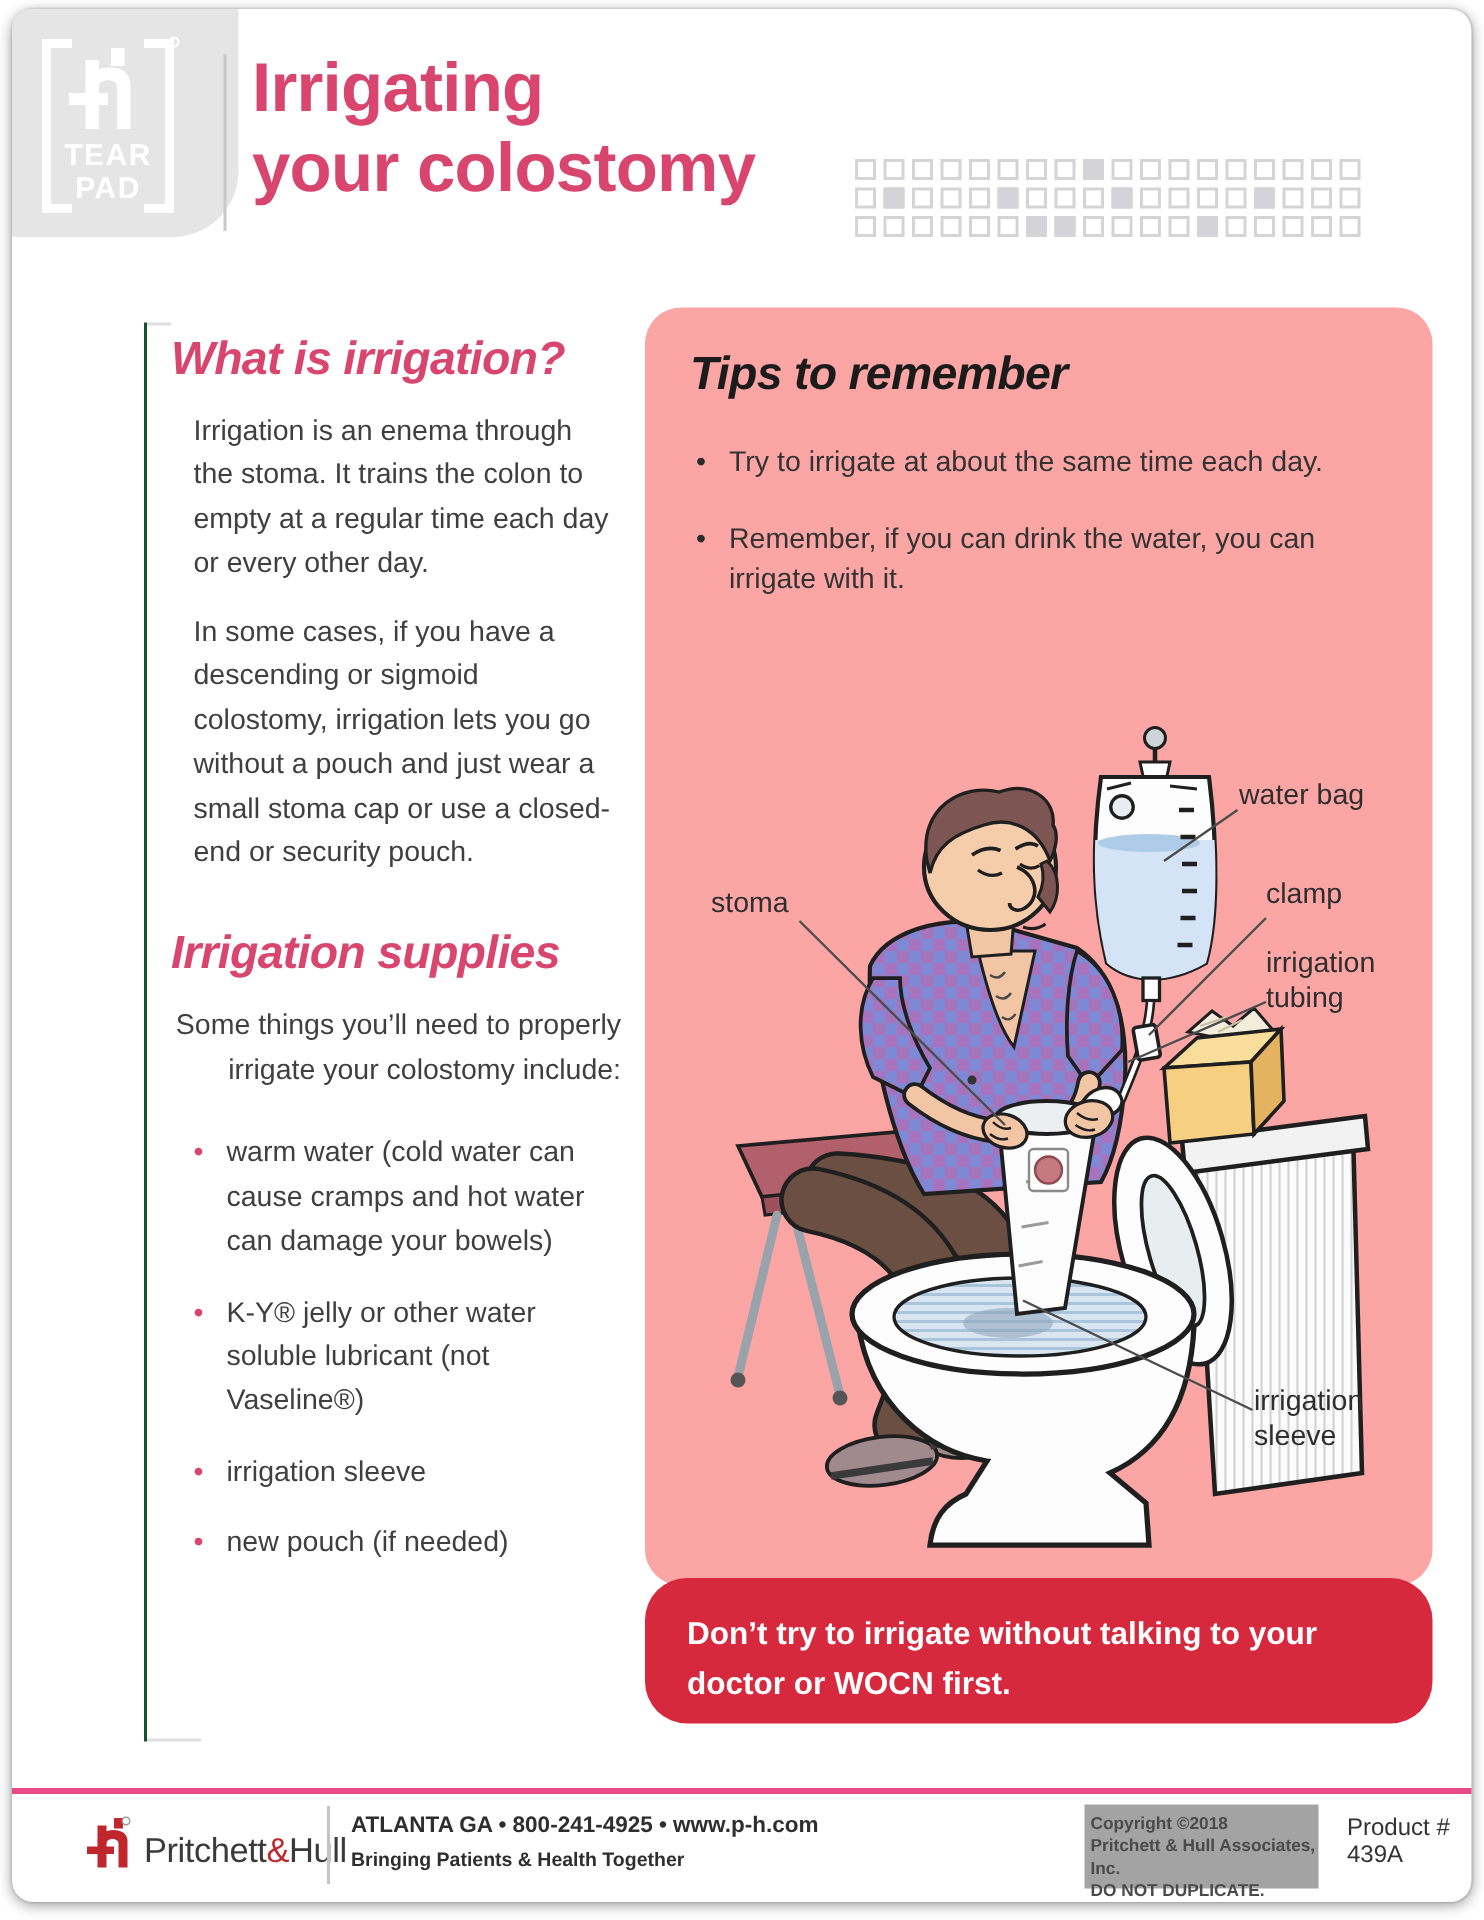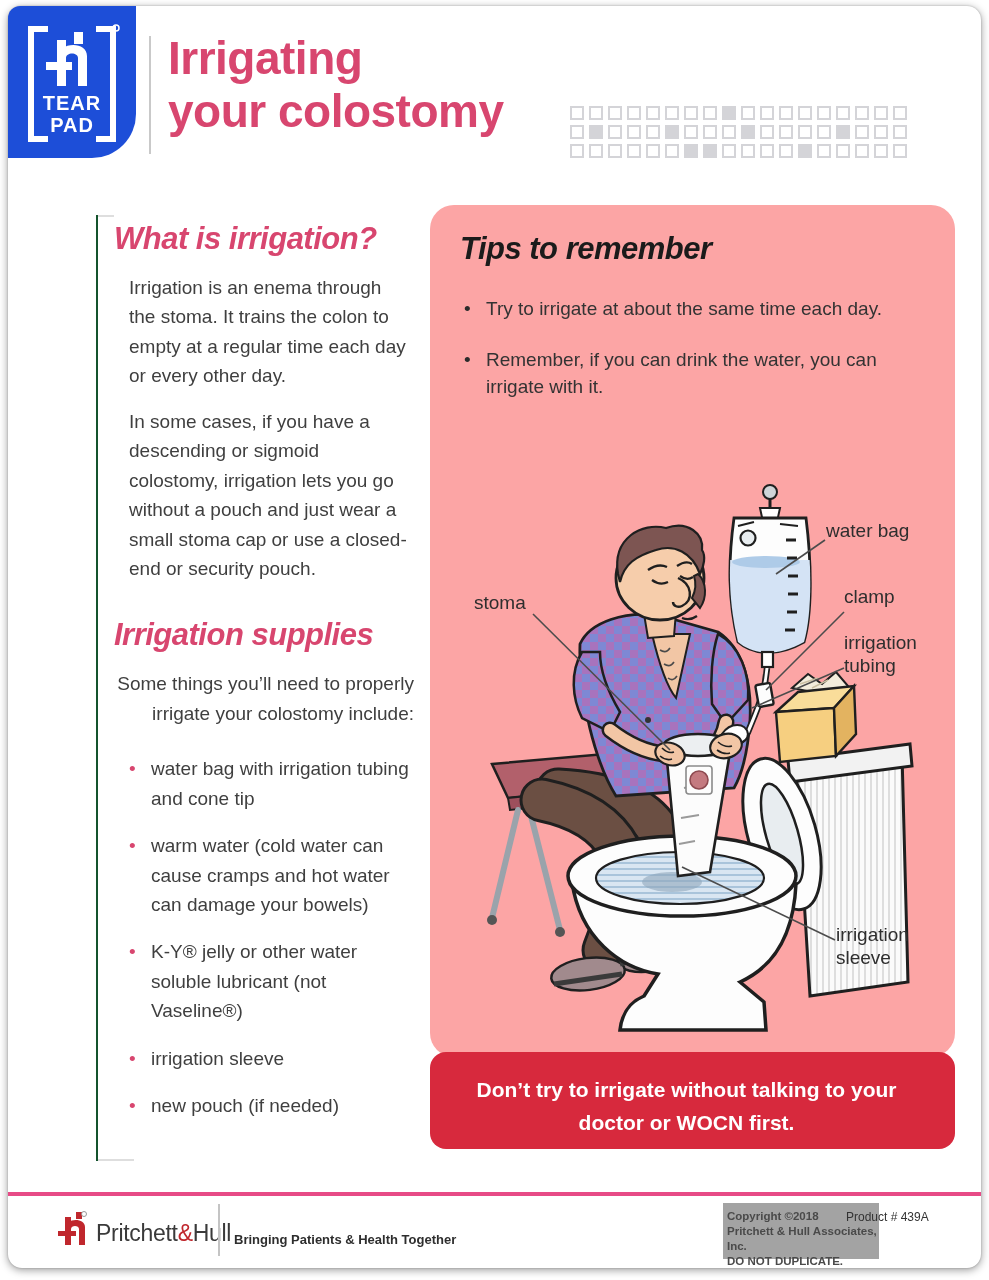--- a/index.html
+++ b/index.html
@@ -2,22 +2,22 @@
 <html><head>
 <meta charset="utf-8">
 <style>
   html,body{margin:0;padding:0;background:#fff;}
   body{width:989px;height:1280px;position:relative;overflow:hidden;
        font-family:"Liberation Sans", sans-serif;}
   .page{position:absolute;left:8px;top:6px;width:973px;height:1262px;
         background:#fff;border-radius:14px;
         box-shadow:0 2px 9px rgba(0,0,0,.40), 0 0 2px rgba(0,0,0,.25);}
   
-  .logo-block{position:absolute;left:0;top:0;width:128px;height:152px;
-              background:#1d4ed8;border-radius:12px 0 44px 0;}
+  .logo-block{position:absolute;left:0;top:0;width:151px;height:152px;
+              background:#e5e5e5;border-radius:12px 0 44px 0;}
   .logo-block svg{position:absolute;left:16px;top:18px;}
   .header-divider{position:absolute;left:141px;top:30px;width:2px;height:118px;background:#c9c9c9;}
   .title{position:absolute;left:160px;top:26px;color:#d8466f;font-weight:700;
          font-size:46px;line-height:1.16;letter-spacing:-0.5px;}
   .deco-grid{position:absolute;left:562px;top:100px;}
   .deco-row{display:flex;gap:5px;margin-bottom:5px;}
   .deco-sq{width:10px;height:10px;border:2.5px solid #d4d4d8;background:#fff;}
   .deco-sq.filled{background:#d4d4d8;border-color:#d4d4d8;}
   
   .left-col{position:absolute;left:88px;top:209px;width:330px;height:946px;
@@ -45,36 +45,36 @@
   .illustration{position:absolute;left:0;top:277px;width:525px;height:566px;}
   .illustration svg{position:absolute;left:0;top:0;}
   .ill-label{position:absolute;font-size:19px;color:#2e2e2e;line-height:1.2;}
   .lbl-stoma{left:44px;top:110px;}
   .lbl-waterbag{left:396px;top:38px;}
   .lbl-clamp{left:414px;top:104px;}
   .lbl-tubing{left:414px;top:150px;width:110px;}
   .lbl-sleeve{left:406px;top:442px;width:110px;}
   
   .warning{position:absolute;left:422px;top:1046px;width:525px;height:97px;
-           background:#d7293d;border-radius:16px;box-sizing:border-box;
-           padding:22px 40px 0 28px;text-align:center;}
+           background:#d7293d;border-radius:28px;box-sizing:border-box;
+           padding:22px 40px 0 28px;}
   .warning p{margin:0;color:#fff;font-weight:700;font-size:21px;line-height:1.55;}
   
   .footer-bar{position:absolute;left:0;top:1186px;width:973px;height:4px;background:#e74b86;}
   .footer{position:absolute;left:0;top:1190px;width:973px;height:72px;}
   .ph-logo{position:absolute;left:48px;top:14px;}
   .brand{position:absolute;left:88px;top:24px;font-size:23px;color:#3a3a3a;letter-spacing:-0.3px;}
   .brand .amp{color:#c0272d;}
   .footer-divider{position:absolute;left:210px;top:8px;width:2px;height:52px;background:#c4c4c4;}
   .contact{position:absolute;left:226px;top:12px;font-weight:700;font-size:15px;color:#2e2e2e;}
   .tagline{position:absolute;left:226px;top:36px;font-weight:700;font-size:13px;color:#2e2e2e;}
   .copyright-box{position:absolute;left:715px;top:7px;width:156px;height:56px;background:#a3a3a3;
                  box-sizing:border-box;padding:6px 0 0 4px;}
   .copyright-box div{font-size:11.5px;font-weight:700;color:#4a4a4a;line-height:1.3;}
-  .product{position:absolute;left:838px;top:14px;font-size:12px;color:#333;}
+  .product{position:absolute;left:890px;top:14px;font-size:16px;color:#333;}
 </style>
 </head>
 <body>
 
 <div class="page">
 
   <div class="logo-block">
     <svg viewBox="0 0 96 120" width="96" height="120">
       <path d="M24,5 L7,5 L7,115 L24,115" fill="none" stroke="#fff" stroke-width="6"></path>
       <path d="M72,5 L89,5 L89,115 L72,115" fill="none" stroke="#fff" stroke-width="6"></path>
@@ -157,21 +157,20 @@
       </div>
     </div>
 
   <div class="left-col">
     <h2 class="h-pink">What is irrigation?</h2>
     <p>Irrigation is an enema through the stoma. It trains the colon to empty at a regular time each day or every other day.</p>
     <p>In some cases, if you have a descending or sigmoid colostomy, irrigation lets you go without a pouch and just wear a small stoma cap or use a closed-end or security pouch.</p>
     <h2 class="h-pink second">Irrigation supplies</h2>
     <p class="supplies-intro">Some things you’ll need to properly irrigate your colostomy include:</p>
     <ul class="supply-list">
-      <li>water bag with irrigation tubing and cone tip</li>
       <li>warm water (cold water can cause cramps and hot water can damage your bowels)</li>
       <li>K-Y® jelly or other water soluble lubricant (not Vaseline®)</li>
       <li>irrigation sleeve</li>
       <li>new pouch (if needed)</li>
     </ul>
   </div>
 
   <div class="panel">
     <h2 class="tips-heading">Tips to remember</h2>
     <ul class="tips-list">
@@ -348,20 +347,21 @@
       <g fill="#c0272d">
         <rect x="20" y="2" width="6" height="7"></rect>
         <rect x="9" y="7" width="6" height="28"></rect>
         <path d="M9,18 C9,8 29,7 29,17 L29,35 L23,35 L23,19 C23,15 15,15 15,19 Z"></path>
         <rect x="2" y="21" width="18" height="5"></rect>
       </g>
       <circle cx="28" cy="4" r="2.5" fill="none" stroke="#999" stroke-width="1"></circle>
     </svg>
     <div class="brand"><span>Pritchett</span><span class="amp">&amp;</span><span>Hull</span></div>
     <div class="footer-divider"></div>
+    <div class="contact">ATLANTA  GA • 800-241-4925 • www.p-h.com</div>
     <div class="tagline">Bringing Patients &amp; Health Together</div>
     <div class="copyright-box">
       <div>Copyright ©2018</div>
       <div>Pritchett &amp; Hull Associates, Inc.</div>
       <div>DO NOT DUPLICATE.</div>
     </div>
     <div class="product">Product # 439A</div>
   </div>
 </div>
 

